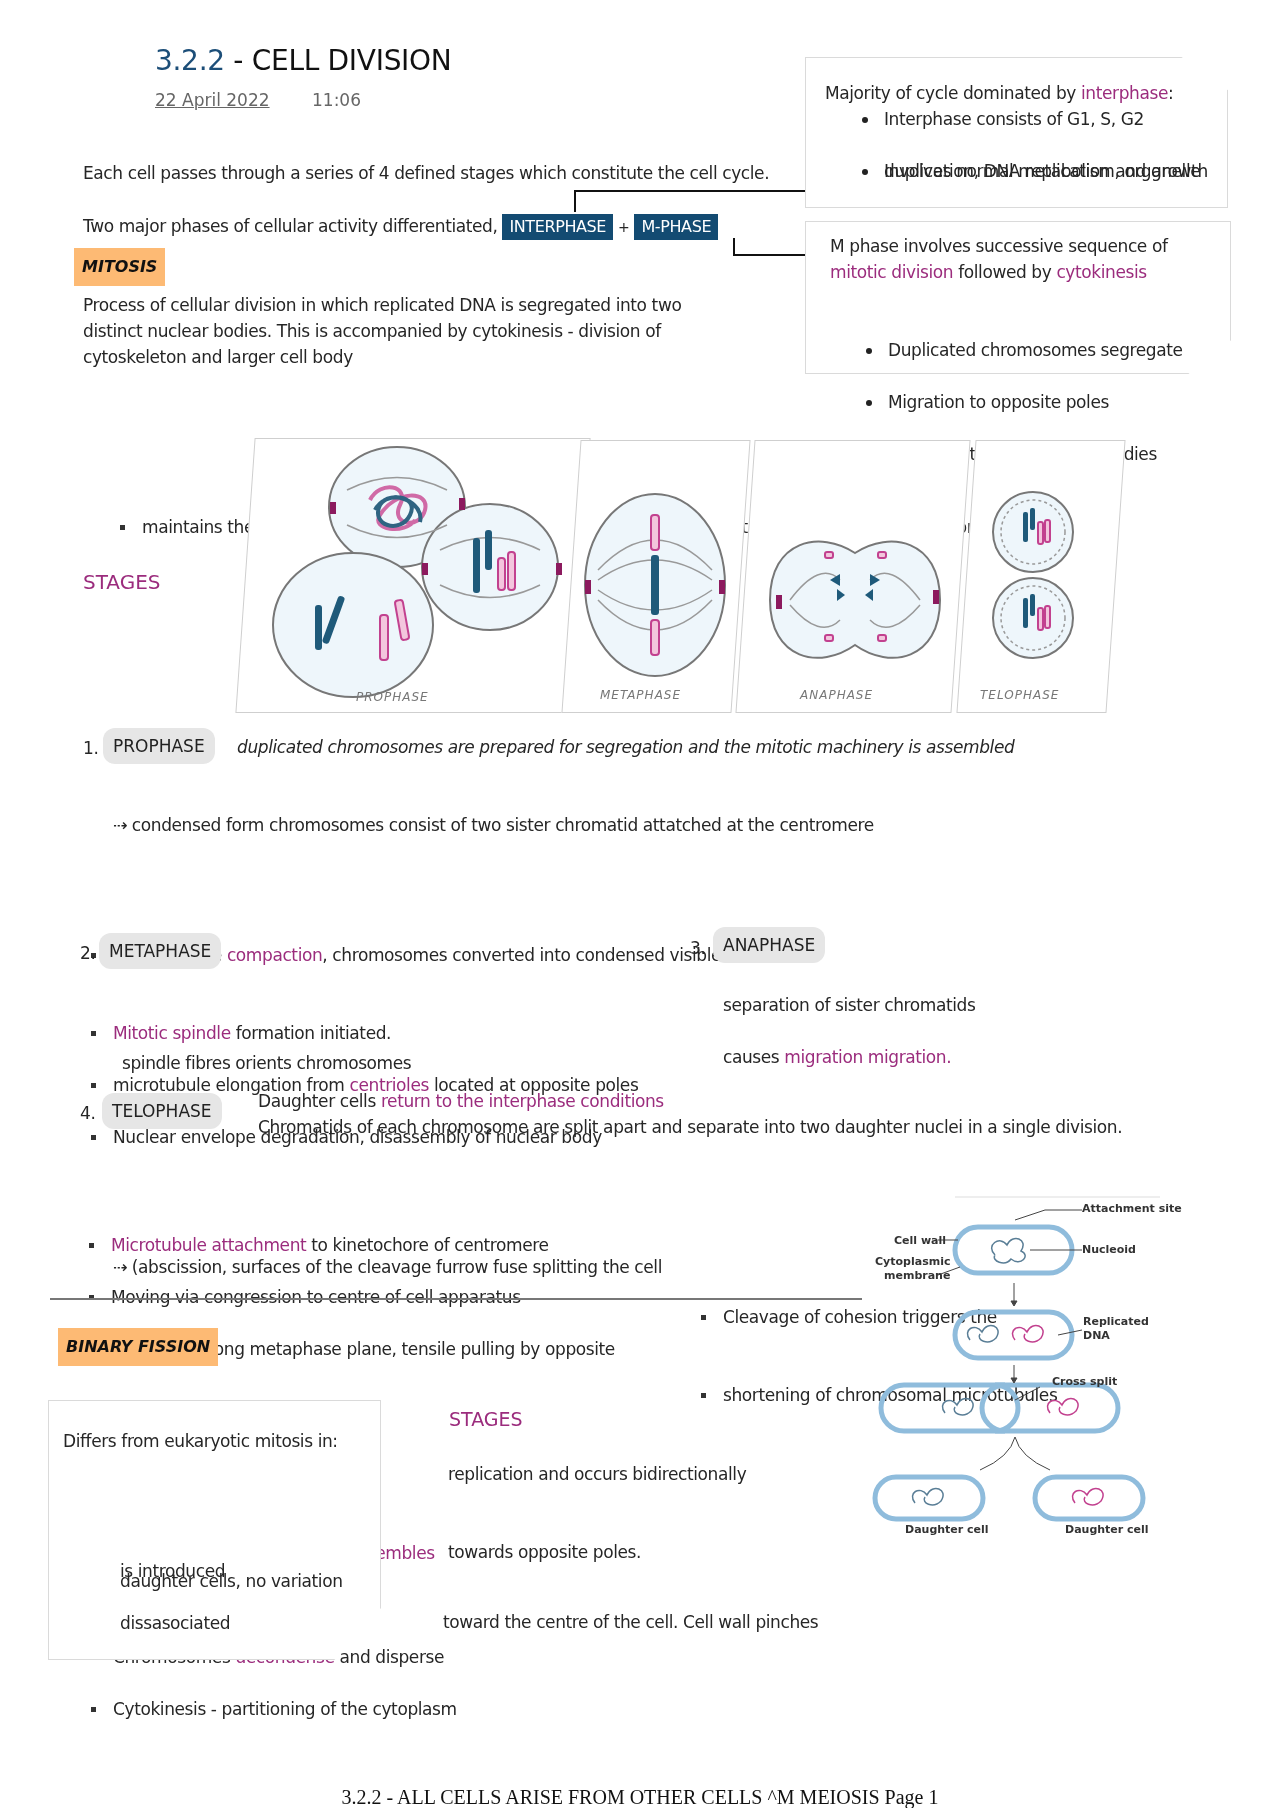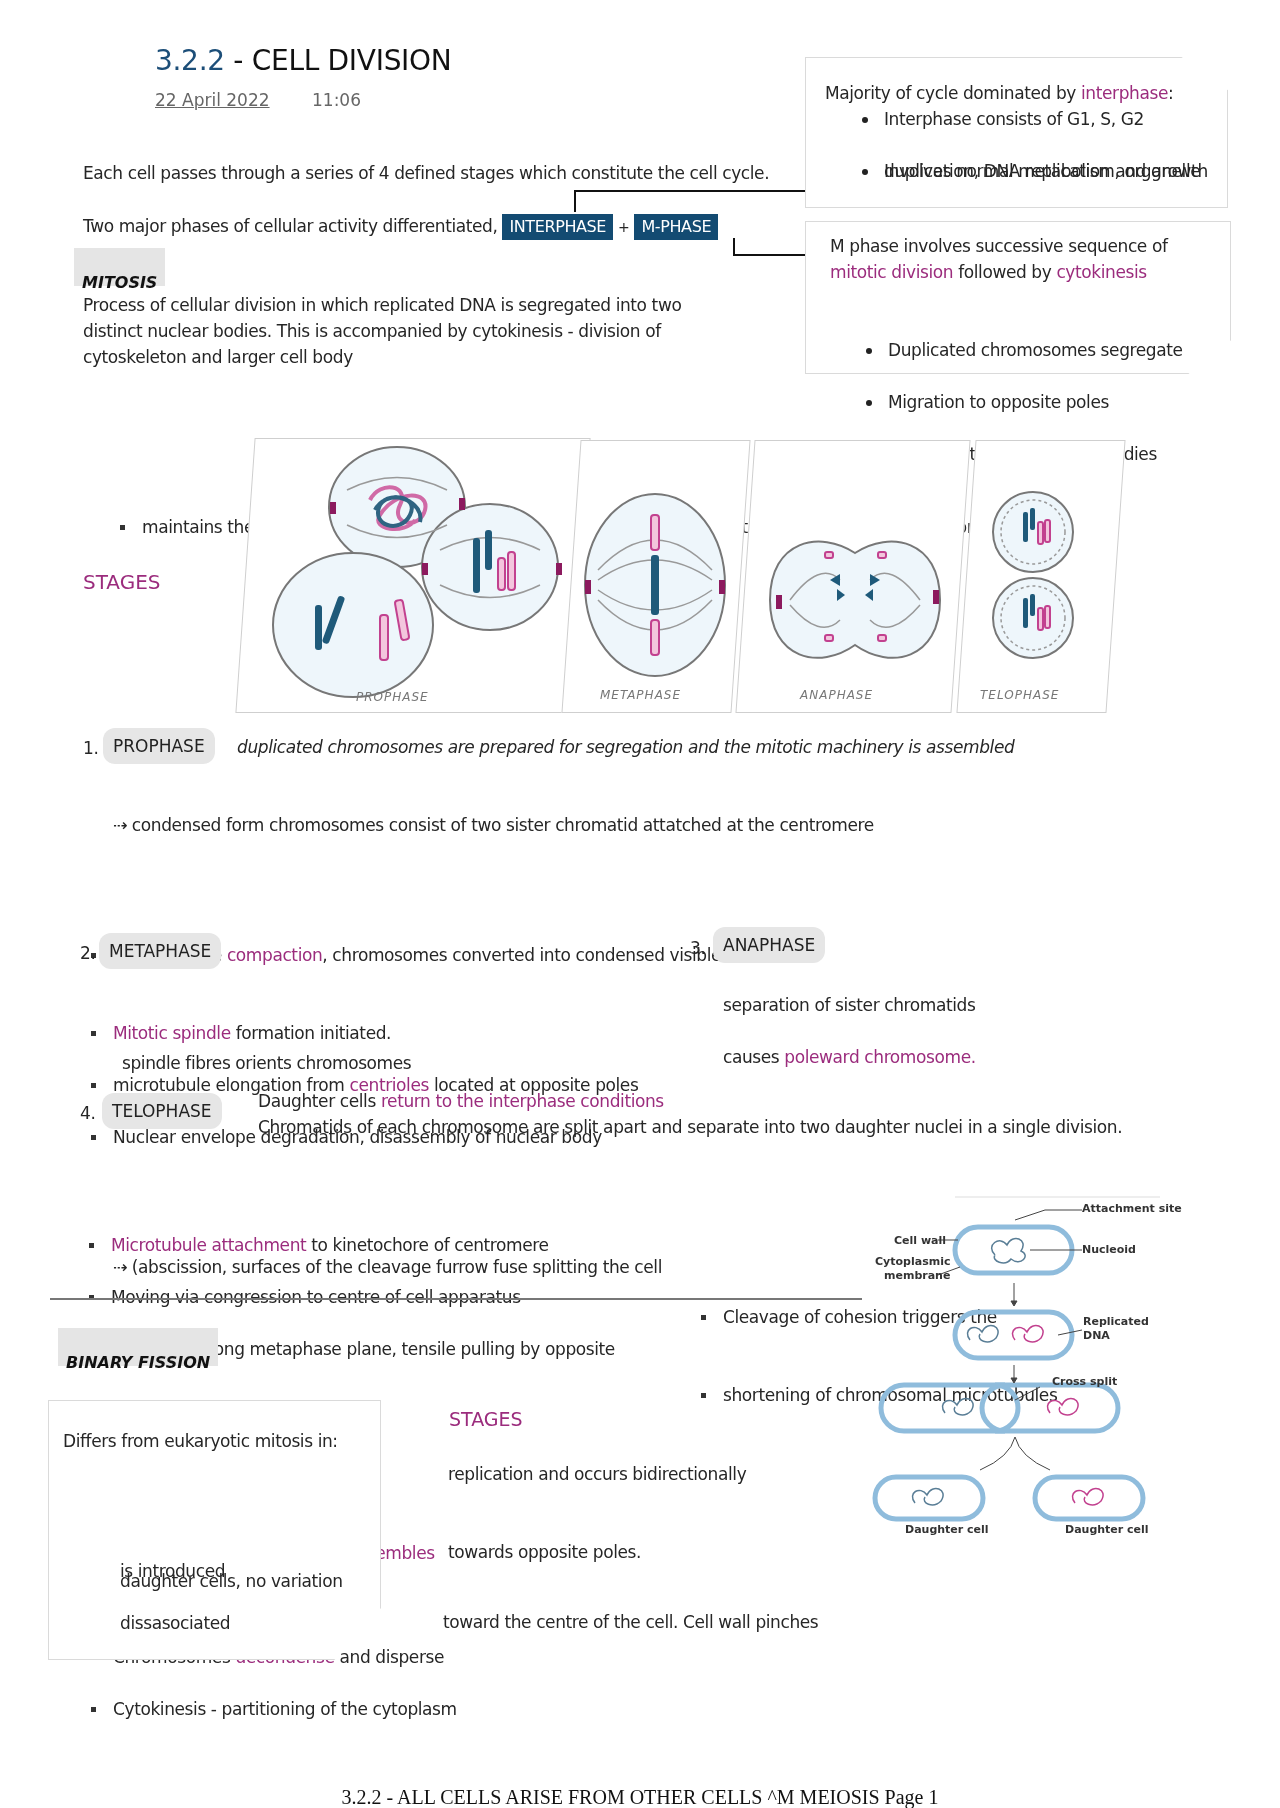--- a/index.html
+++ b/index.html
@@ -5,21 +5,21 @@
   * { box-sizing: border-box; margin: 0; padding: 0; }
   html, body { width: 1280px; height: 1808px; background: #ffffff; }
   body { position: relative; font-family: "DejaVu Sans", sans-serif; color: #222; overflow: hidden; }
   .abs { position: absolute; }
   .txt { font-size: 17px; letter-spacing: -0.4px; color: #262626; line-height: 26px; white-space: nowrap; }
   .hl { color: #9b2c7d; }
   .title { left: 155px; top: 44px; font-size: 28px; letter-spacing: -0.3px; color: #111; }
   .title .num { color: #1c4e78; }
   .meta { top: 90px; font-size: 17px; color: #666; }
   .tag-blue { background: #134b72; color: #fff; font-size: 16px; padding: 0 7px; height: 26px; line-height: 26px; display: inline-block; }
-  .pinkhdr { background: #e5e5e5; color: #111; font-style: italic; font-weight: bold; font-size: 16px; padding: 16px 8px; height: 38px; line-height: 38px; }
+  .pinkhdr { background: #fdba74; color: #111; font-style: italic; font-weight: bold; font-size: 16px; padding: 0 8px; height: 38px; line-height: 38px; }
   .pill { background: #e6e6e6; border-radius: 12px; color: #222; font-size: 17px; padding: 0 10px; height: 36px; line-height: 36px; display: inline-block; }
   .box { border: 1px solid #dadada; background: #fff; }
   .bul { position: relative; padding-left: 30px; }
   .bul::before { content: ""; position: absolute; left: 8px; top: 11px; width: 5px; height: 5px; background: #333; }
   .dot { position: relative; padding-left: 26px; }
   .dot::before { content: ""; position: absolute; left: 4px; top: 11px; width: 6px; height: 6px; border-radius: 50%; background: #222; }
   .line { background: #111; }
   .panel { border: 1px solid #cfcfcf; background: #fff; transform: skewX(-4deg); }
   .cap { font-size: 12px; color: #777; font-style: italic; letter-spacing: 1px; }
   .bf-label { font-size: 11px; font-weight: bold; color: #333; }
@@ -172,21 +172,21 @@
 <div class="abs txt bul" style="left:81px; top:972px;"><span class="hl">Microtubule attachment</span><span> to kinetochore of centromere</span></div>
 <div class="abs txt bul" style="left:81px; top:998px;">Moving via congression to centre of cell apparatus</div>
 <div class="abs txt bul" style="left:81px; top:1024px;">Alignment along metaphase plane, tensile pulling by opposite</div>
 <div class="abs txt" style="left:122px; top:1050px;">spindle fibres orients chromosomes</div>
 
 <div class="abs txt" style="left:690px; top:935px;">3.</div>
 <div class="abs pill" style="left:713px; top:927px;">ANAPHASE</div>
 <div class="abs txt bul" style="left:693px; top:966px;">Cleavage of cohesion triggers the</div>
 <div class="abs txt" style="left:723px; top:992px;">separation of sister chromatids</div>
 <div class="abs txt bul" style="left:693px; top:1018px;">shortening of chromosomal microtubules</div>
-<div class="abs txt" style="left:723px; top:1044px;"><span>causes </span><span class="hl">poleward chromosome.</span></div>
+<div class="abs txt" style="left:723px; top:1044px;"><span>causes </span><span class="hl">migration migration.</span></div>
 
 <div class="abs txt" style="left:80px; top:1100px;">4.</div>
 <div class="abs pill" style="left:102px; top:1093px;">TELOPHASE</div>
 <div class="abs txt" style="left:258px; top:1088px;"><span>Daughter cells </span><span class="hl">return to the interphase conditions</span></div>
 <div class="abs txt" style="left:258px; top:1114px;">Chromatids of each chromosome are split apart and separate into two daughter nuclei in a single division.</div>
 <div class="abs txt bul" style="left:83px; top:1150px;"><span>mitotic spindle apparatus </span><span class="hl">disassembles</span></div>
 <div class="abs txt bul" style="left:83px; top:1176px;">nuclear envelope reformation</div>
 <div class="abs txt bul" style="left:83px; top:1202px;"><span>Chromosomes </span><span class="hl">decondense</span><span> and disperse</span></div>
 <div class="abs txt bul" style="left:83px; top:1228px;">Cytokinesis - partitioning of the cytoplasm</div>
 <div class="abs txt" style="left:113px; top:1254px;">⇢ (abscission,  surfaces of the cleavage furrow fuse  splitting the cell</div>

